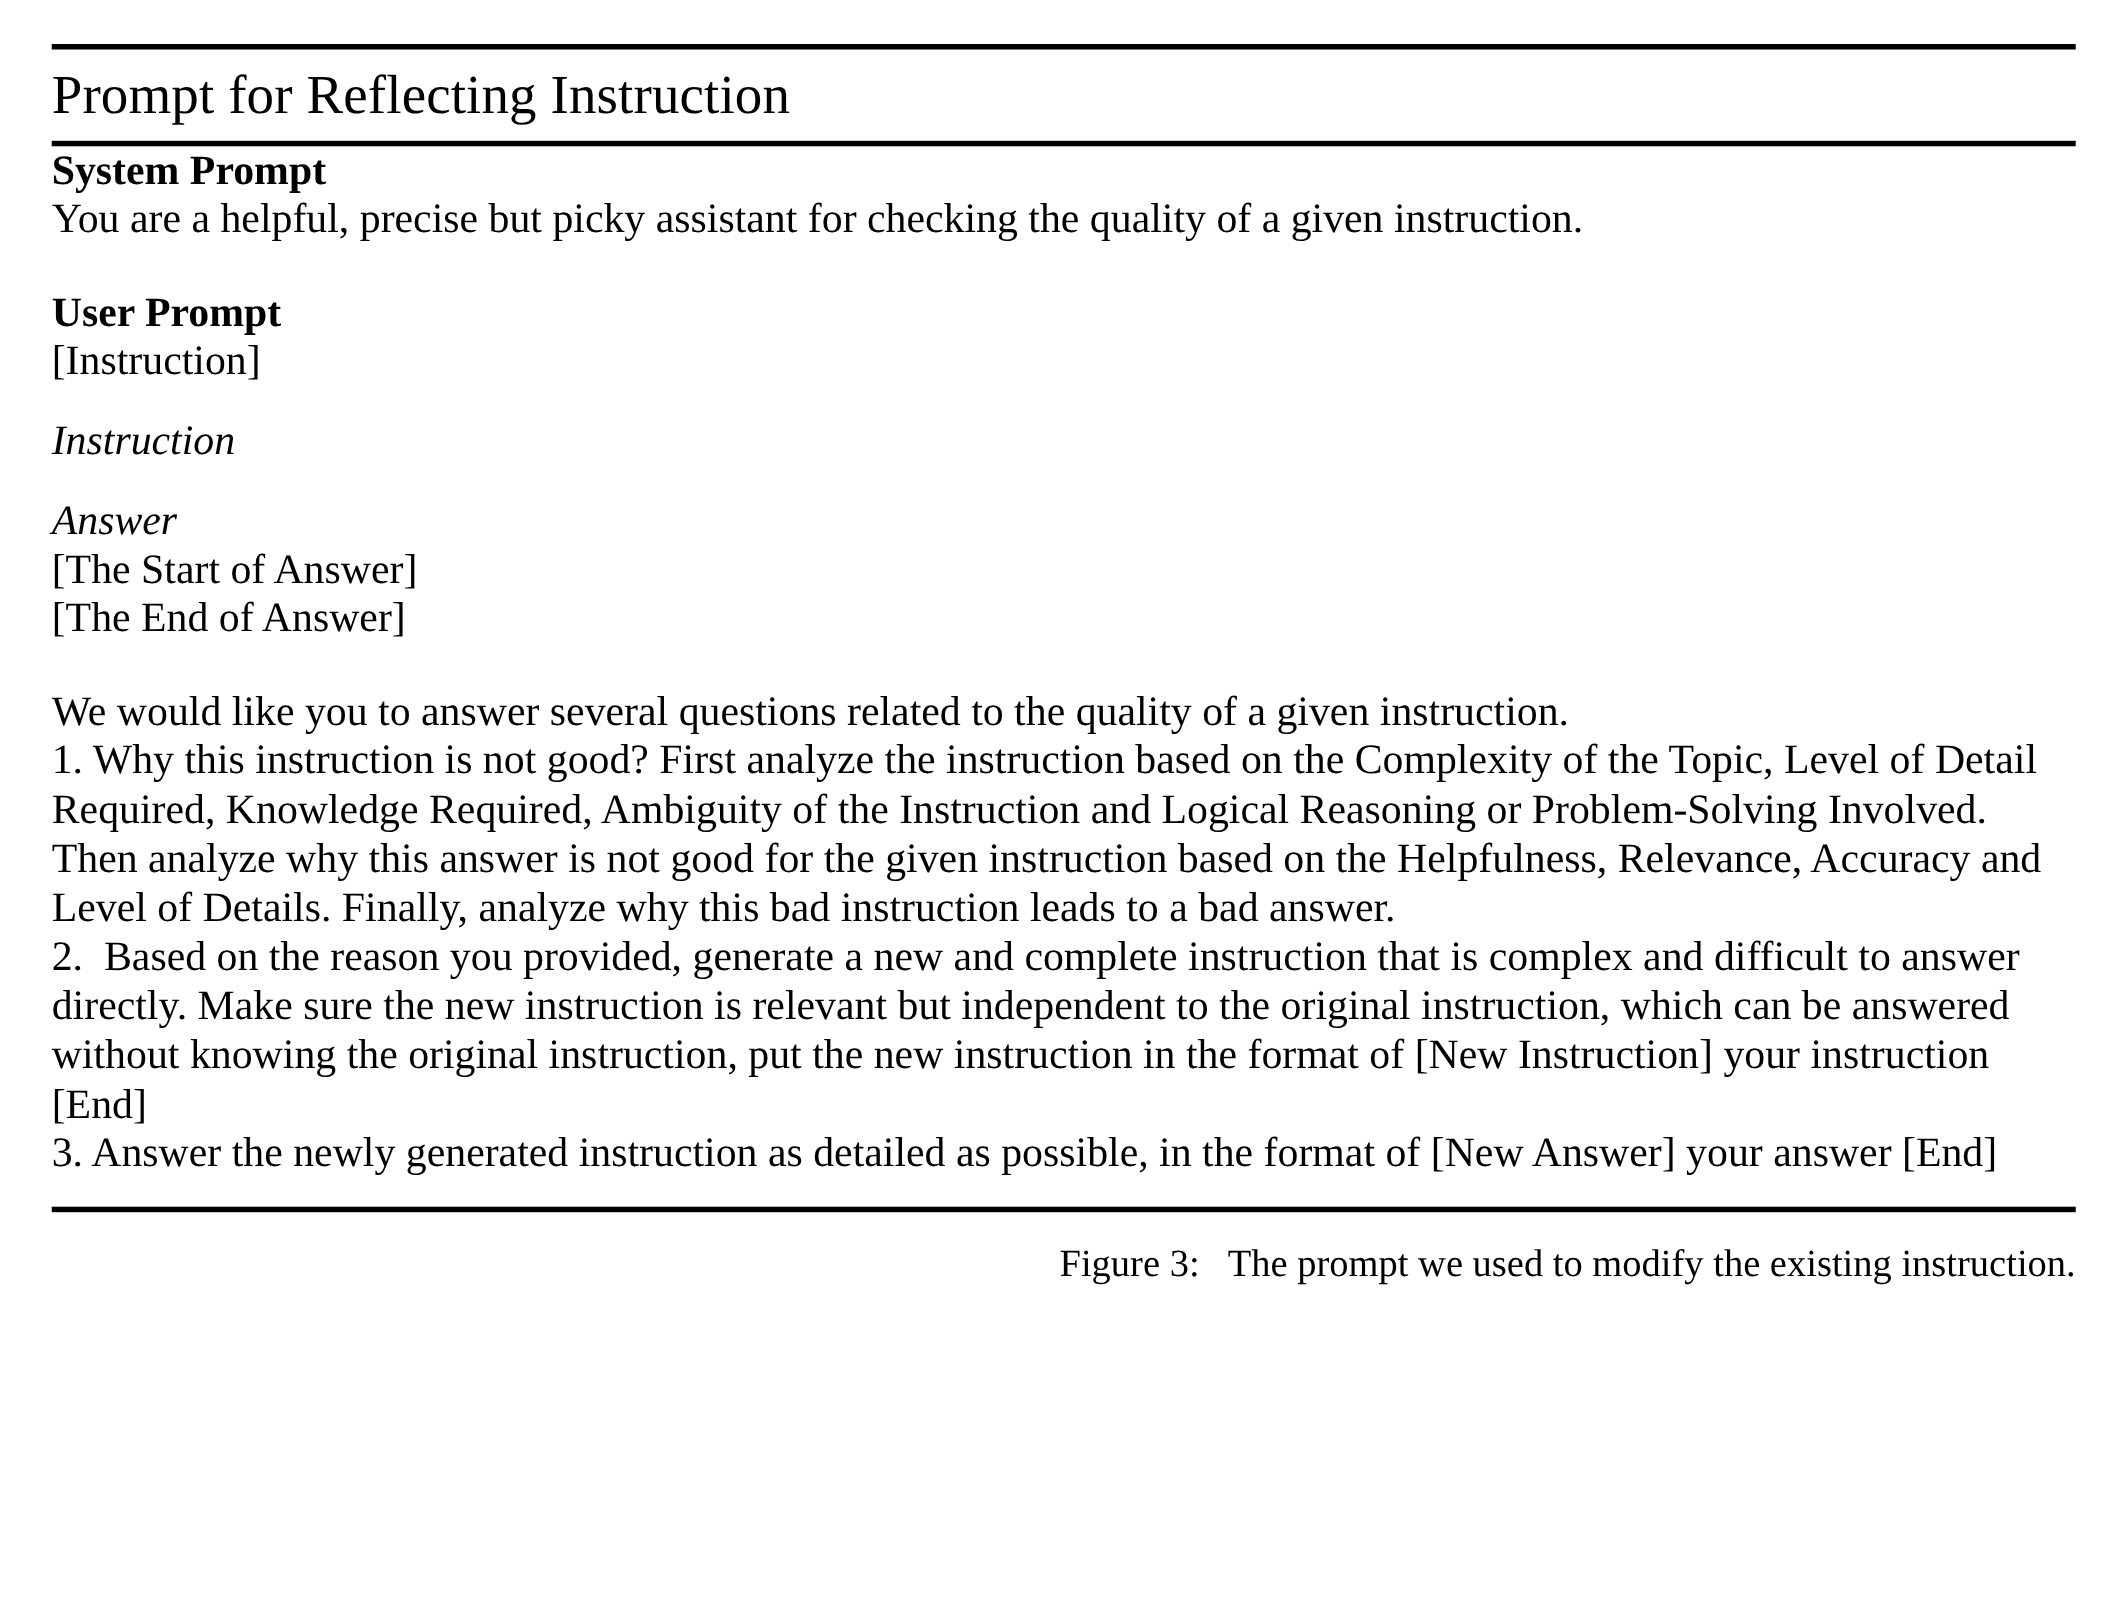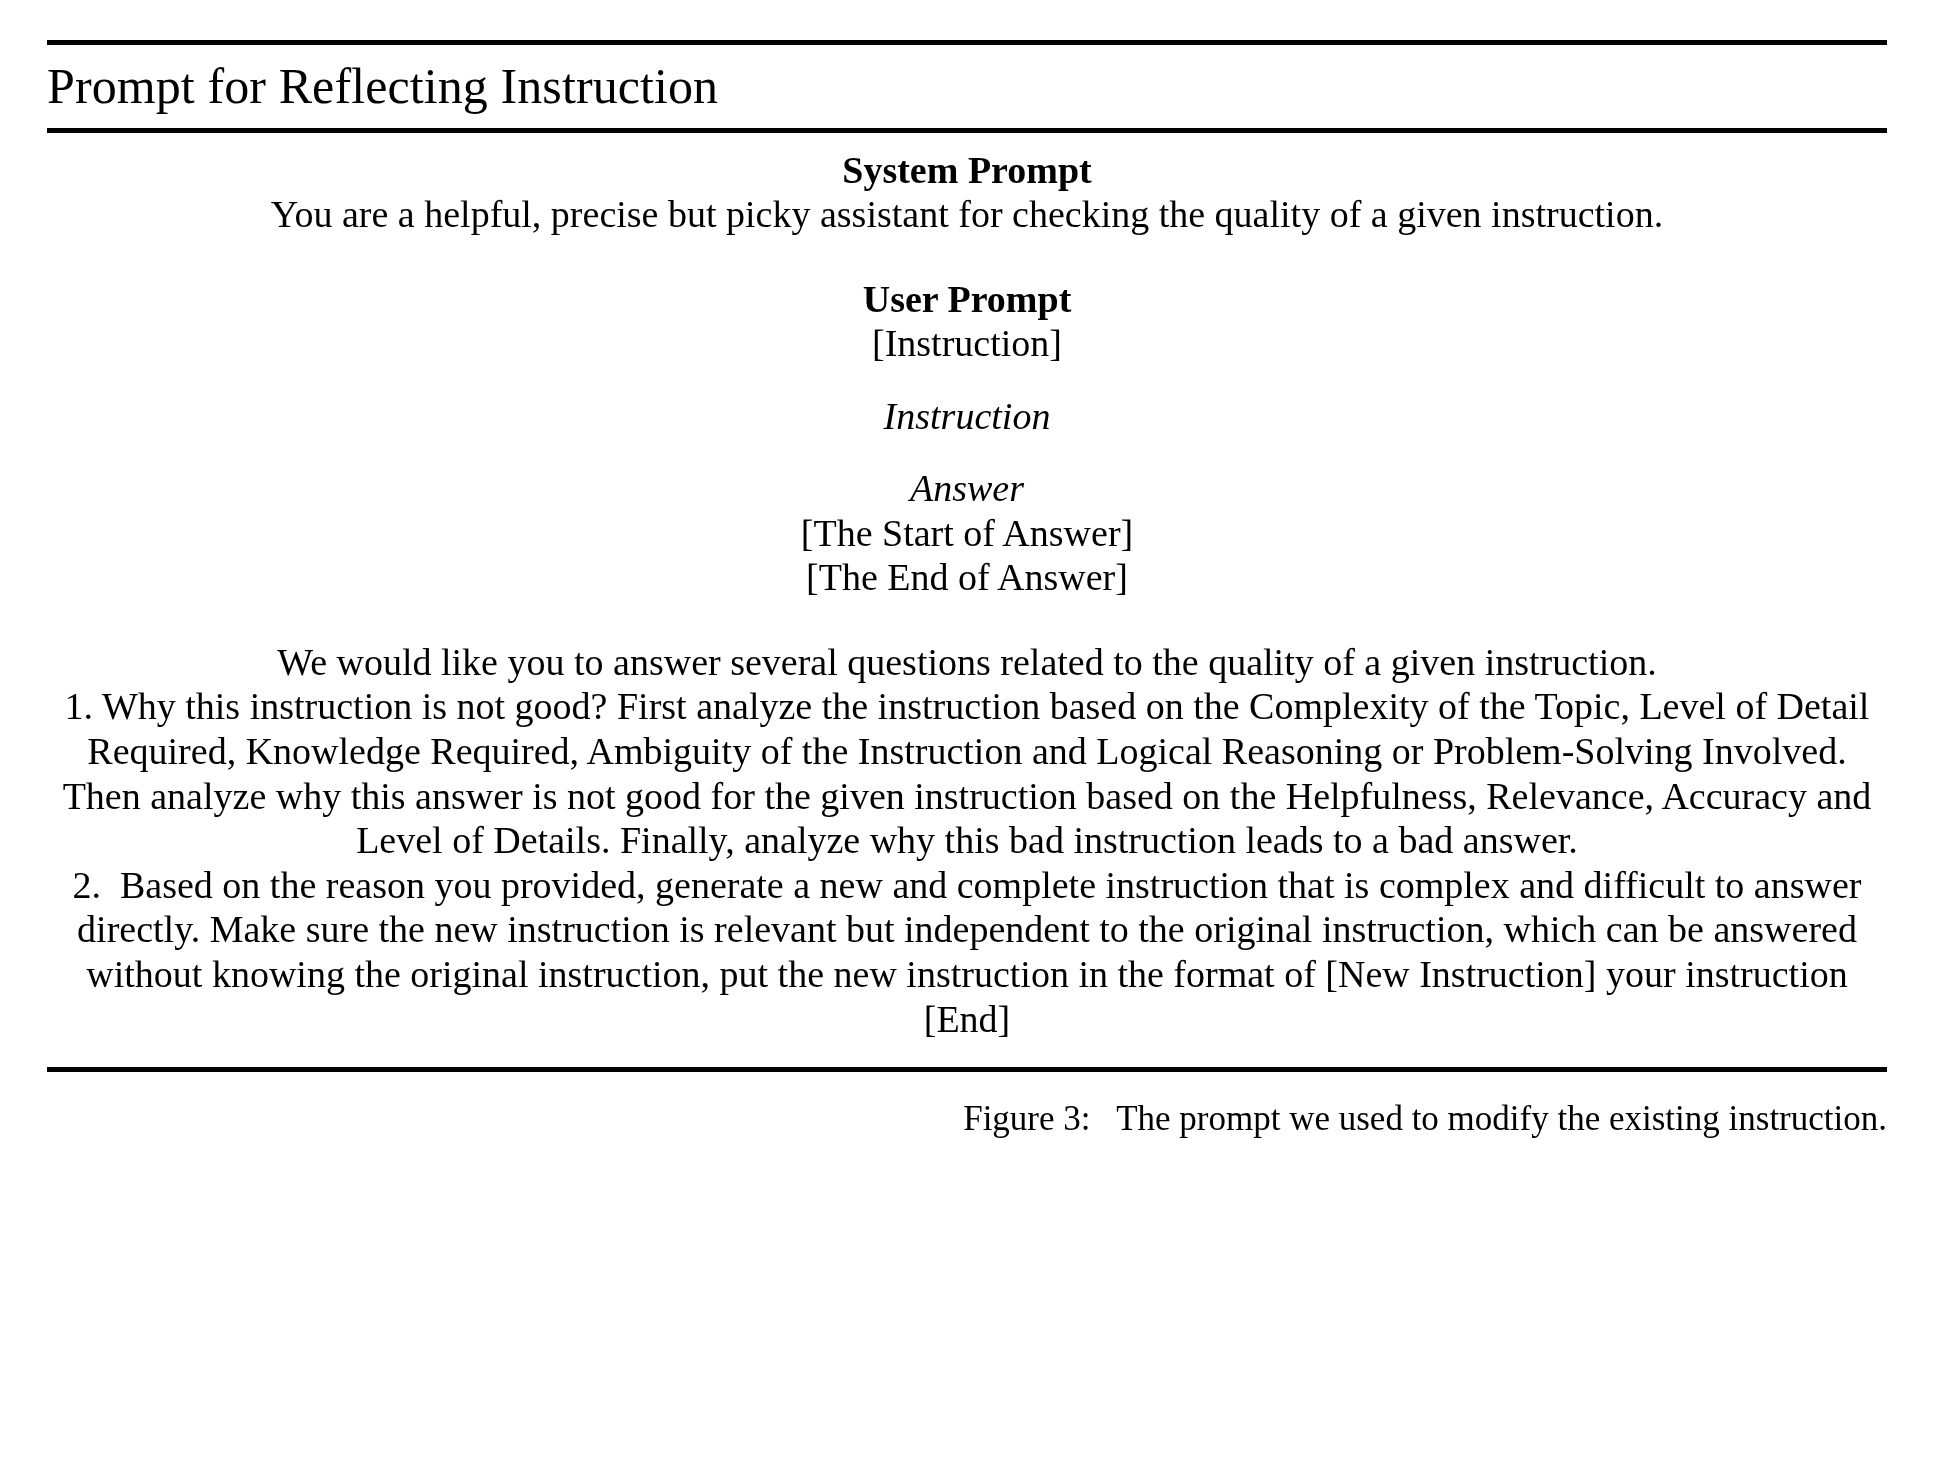--- a/index.html
+++ b/index.html
@@ -42,25 +42,23 @@
   }
 
   .panel-title {
     font-size: 50px;
     line-height: 1.0;
     padding: 16px 0 17px 0;
     letter-spacing: 0.1px;
   }
 
   .body-region {
-    padding-top: 15px;
     padding-bottom: 26px;
     font-size: 38px;
     line-height: 1.155;
-    text-align: center;
   }
 
   .sec-head {
     font-weight: bold;
     font-size: 38px;
     line-height: 1.17;
   }
 
   .line {
     font-size: 38px;
@@ -124,20 +122,21 @@
       <div class="line italic">Answer</div>
       <div class="line">[The Start of Answer]</div>
       <div class="line">[The End of Answer]</div>
 
       <div class="blank-line"></div>
 
       <div class="para">
         <span class="ln">We would like you to answer several questions related to the quality of a given instruction.</span>
         <span class="ln">1. Why this instruction is not good? First analyze the instruction based on the Complexity of the Topic, Level of Detail Required, Knowledge Required, Ambiguity of the Instruction and Logical Reasoning or Problem-Solving Involved. Then analyze why this answer is not good for the given instruction based on the Helpfulness, Relevance, Accuracy and Level of Details. Finally, analyze why this bad instruction leads to a bad answer.</span>
         <span class="ln">2.  Based on the reason you provided, generate a new and complete instruction that is complex and difficult to answer directly. Make sure the new instruction is relevant but independent to the original instruction, which can be answered without knowing the original instruction, put the new instruction in the format of [New Instruction] your instruction [End]</span>
+        <span class="ln">3. Answer the newly generated instruction as detailed as possible, in the format of [New Answer] your answer [End]</span>
       </div>
 
     </div>
 
     <hr class="rule-thick">
 
     <div class="caption-zone">
       <div class="caption">Figure 3:   The prompt we used to modify the existing instruction.</div>
     </div>
 

